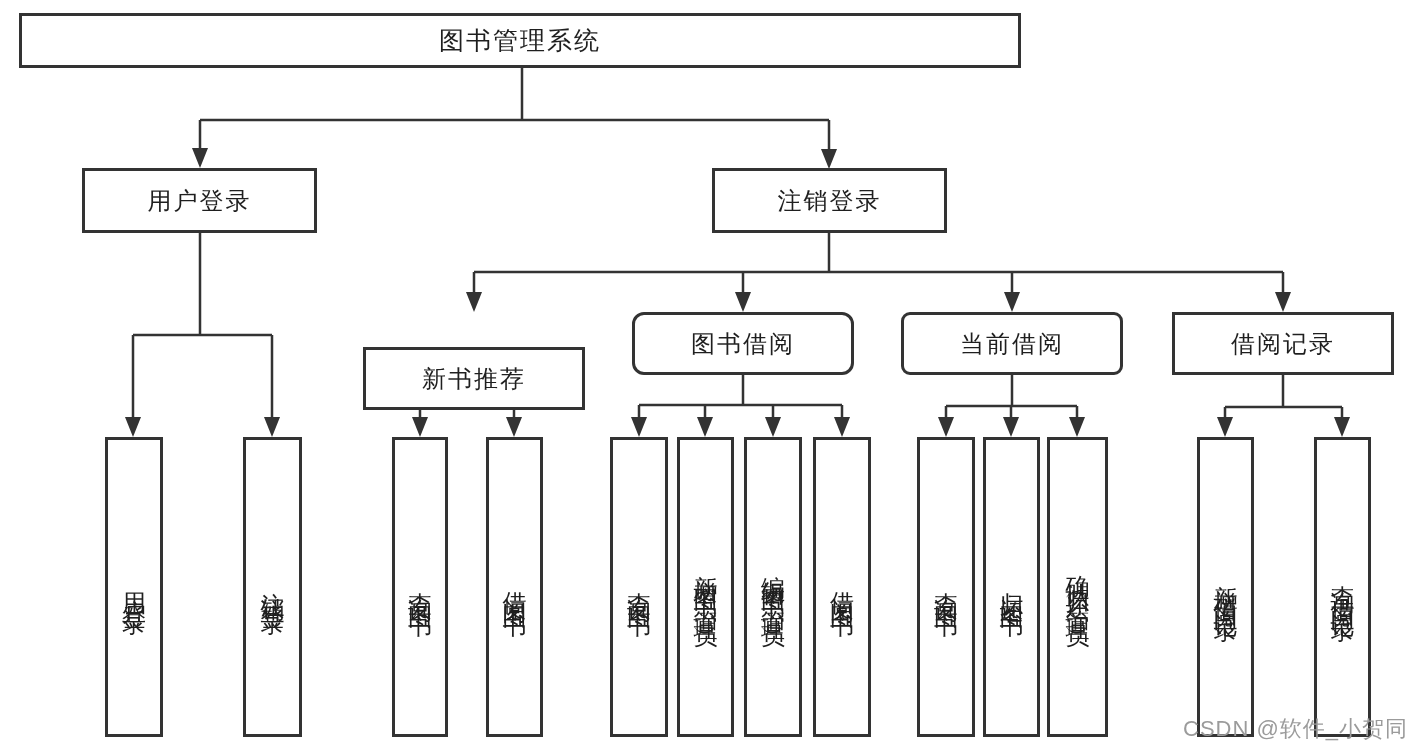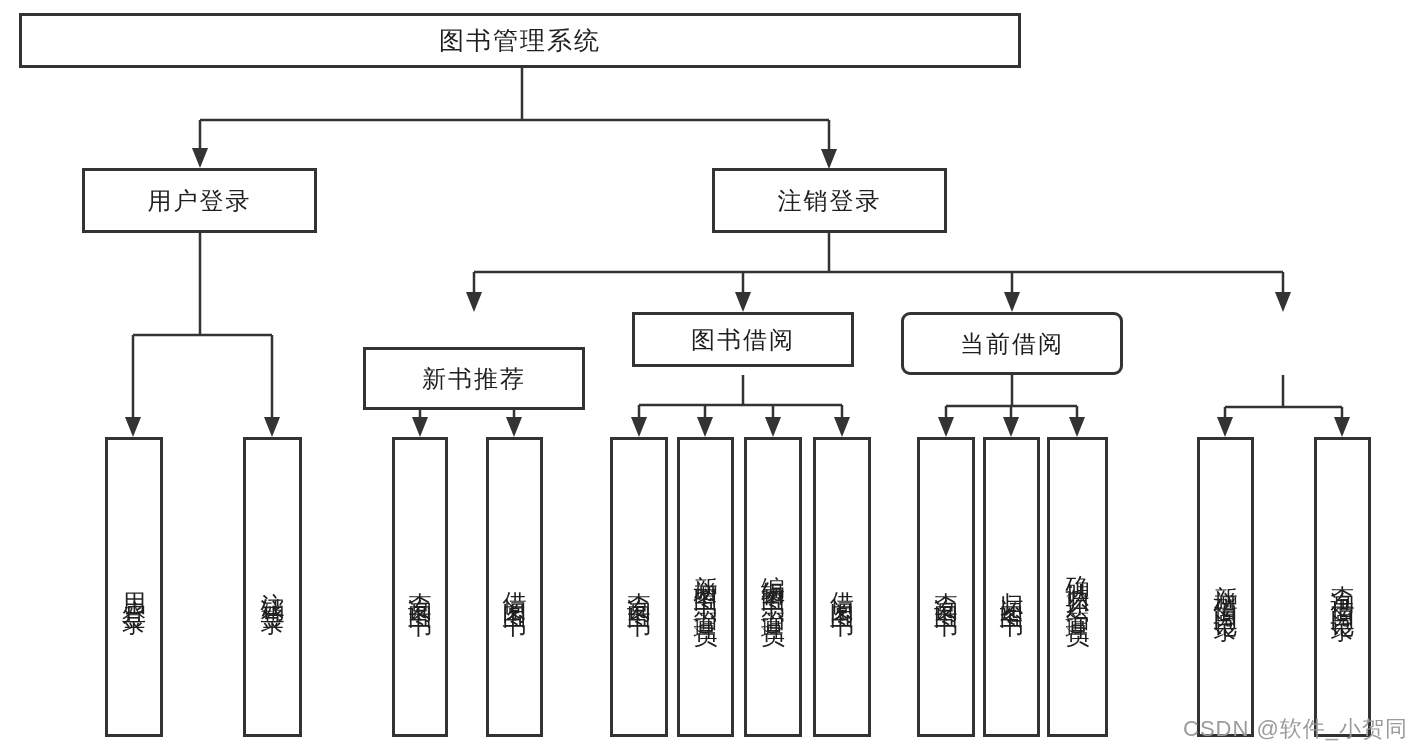--- a/index.html
+++ b/index.html
@@ -98,22 +98,23 @@
       <polygon points="1334,417 1350,417 1342,437"></polygon>
     </g>
   </svg>
 
   <div class="box" style="left:19px; top:13px; width:1002px; height:55px; font-size:25px;">图书管理系统</div>
 
   <div class="box" style="left:82px; top:168px; width:235px; height:65px;">用户登录</div>
   <div class="box" style="left:712px; top:168px; width:235px; height:65px;">注销登录</div>
 
   <div class="box" style="left:363px; top:312px; width:222px; height:63px;margin-top:35px;">新书推荐</div>
-  <div class="box" style="left:632px; top:312px; width:222px; height:55px;">图书借阅</div>
+  <div class="box" style="left:632px; top:312px; width:222px; height:63px;border-radius:12px;">图书借阅</div>
   <div class="box" style="left:901px; top:312px; width:222px; height:63px;border-radius:9px;">当前借阅</div>
+  <div class="box" style="left:1172px; top:312px; width:222px; height:63px;">借阅记录</div>
 
   <div class="box vbox" style="left:105px; top:437px; width:58px; height:300px;">用户登录</div>
   <div class="box vbox" style="left:243px; top:437px; width:59px; height:300px;">注销登录</div>
 
   <div class="box vbox" style="left:392px; top:437px; width:56px; height:300px;">查询图书</div>
   <div class="box vbox" style="left:486px; top:437px; width:57px; height:300px;">借阅图书</div>
 
   <div class="box vbox" style="left:610px; top:437px; width:58px; height:300px;">查询图书</div>
   <div class="box vbox" style="left:677px; top:437px; width:57px; height:300px;">新增图书（管理员）</div>
   <div class="box vbox" style="left:744px; top:437px; width:58px; height:300px;">编辑图书（管理员）</div>

